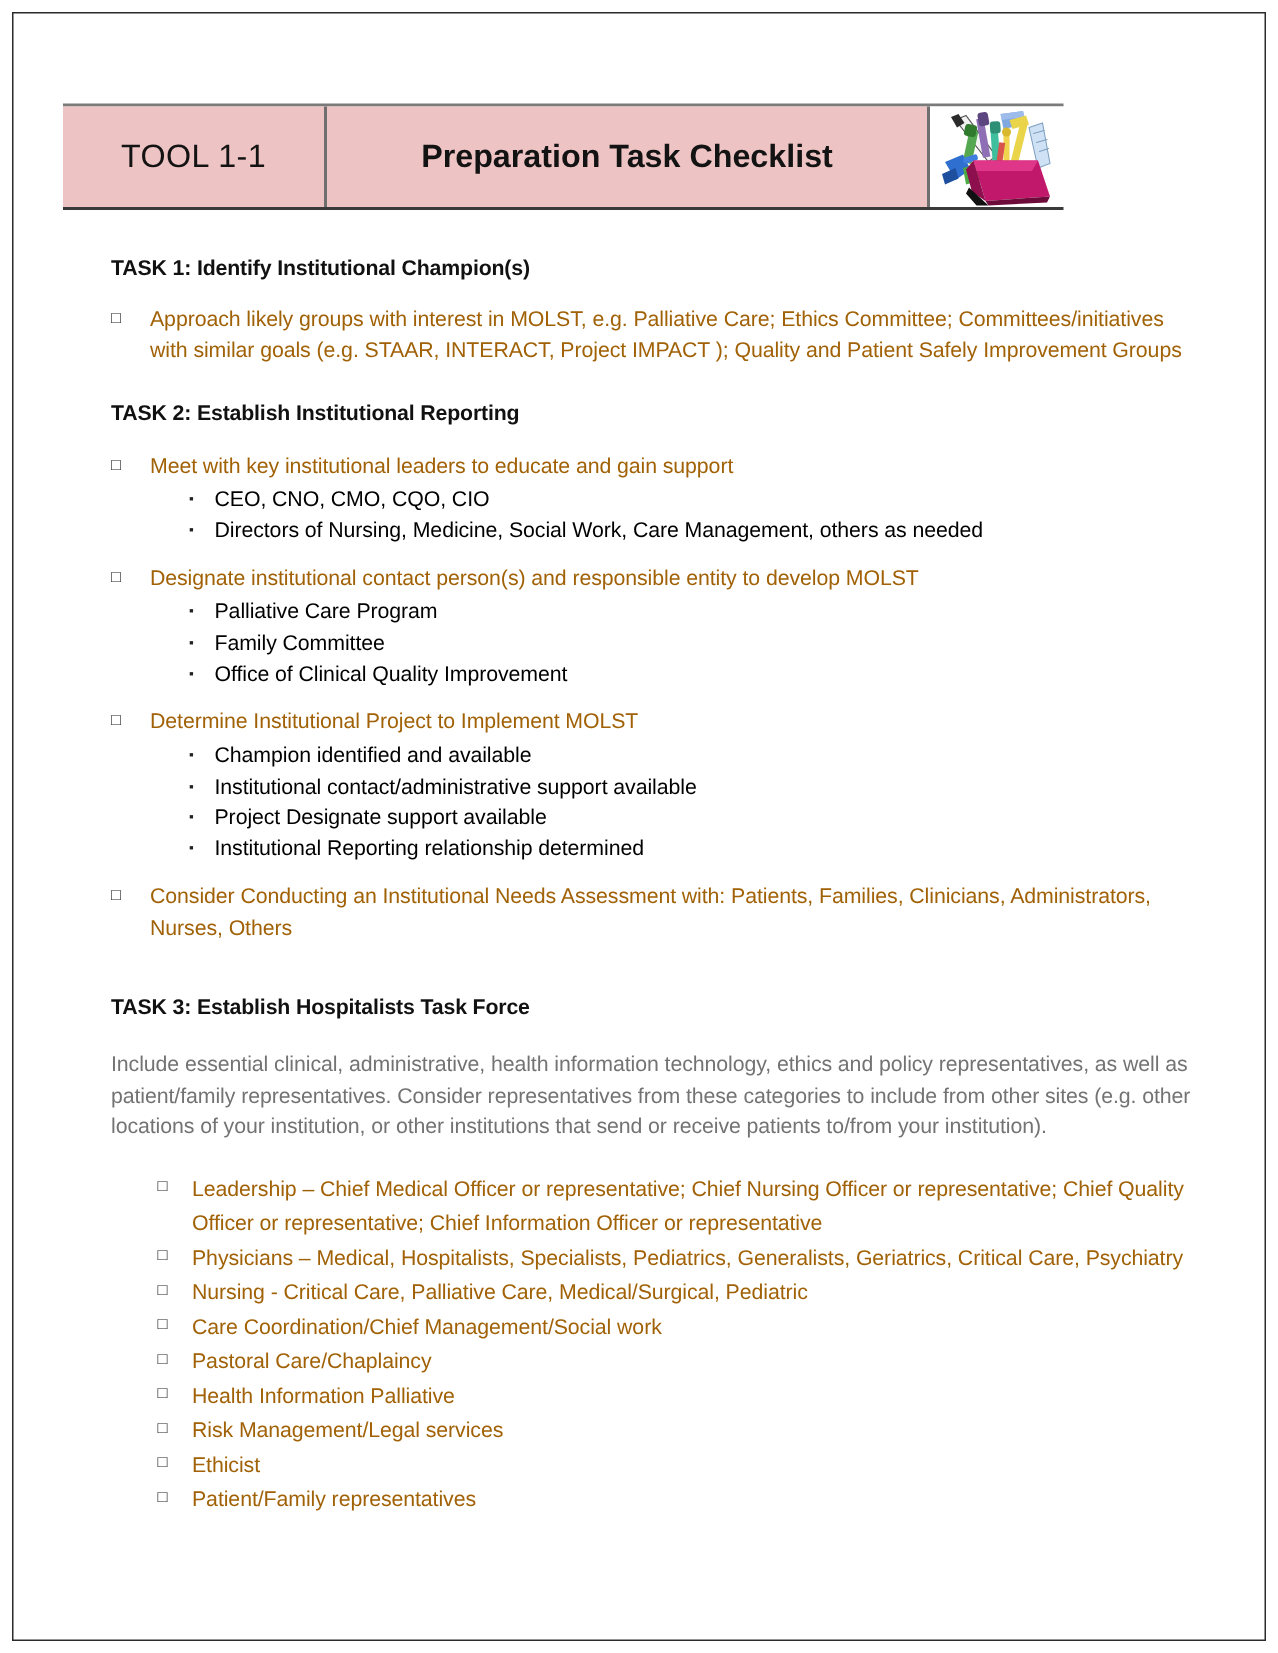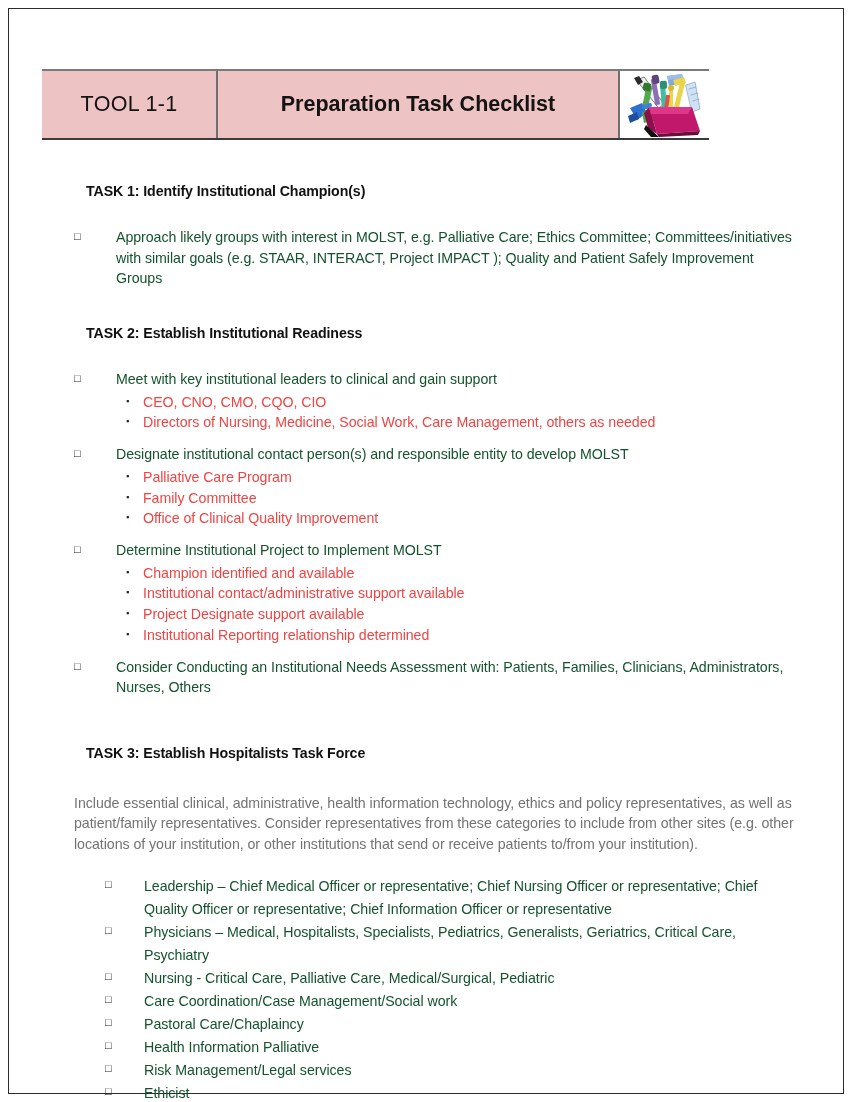--- a/index.html
+++ b/index.html
@@ -87,21 +87,21 @@
   .content {
     position: absolute;
     left: 74px;
     top: 170px;
     width: 725px;
   }
   .task-heading {
     font-weight: bold;
     font-size: 14.2px;
     color: #111111;
-    margin: 12px;
+    margin: 0;
     line-height: 1.28;
     letter-spacing: -0.1px;
   }
   .gap-after-heading { height: 15px; }
   .gap-block { height: 21px; }
   .gap-small { height: 11px; }
 
   
   .cb-row {
     display: flex;
@@ -113,44 +113,43 @@
     flex: 0 0 26px;
     font-size: 11px;
     line-height: 1.62;
     color: #222;
     padding-top: 1px;
   }
   .cb-text {
     flex: 1 1 auto;
     font-size: 14.2px;
     line-height: 1.45;
-    color: #14532d;
+    color: #a16207;
     letter-spacing: -0.05px;
-    margin-left: 16px;
   }
 
   
   .sub-row {
     display: flex;
     align-items: flex-start;
     margin: 0;
     padding-left: 52px;
   }
   .sub-mark {
     width: 17px;
     flex: 0 0 17px;
     font-size: 9px;
     line-height: 2.2;
     color: #222;
   }
   .sub-text {
     flex: 1 1 auto;
     font-size: 14.2px;
     line-height: 1.46;
-    color: #ef4444;
+    color: #000000;
     letter-spacing: -0.05px;
   }
 
   .para {
     font-size: 14.2px;
     line-height: 1.45;
     color: #737373;
     margin: 0;
     letter-spacing: -0.05px;
   }
@@ -241,26 +240,26 @@
     <div class="task-heading">TASK 1:  Identify Institutional Champion(s)</div>
     <div class="gap-after-heading"></div>
 
     <div class="cb-row">
       <span class="cb-mark">□</span>
       <span class="cb-text">Approach likely groups with interest in MOLST, e.g. Palliative Care; Ethics Committee; Committees/initiatives with similar goals (e.g. STAAR, INTERACT, Project IMPACT ); Quality and Patient Safely Improvement Groups</span>
     </div>
 
     <div class="gap-block"></div>
 
-    <div class="task-heading">TASK 2:  Establish Institutional Readiness</div>
+    <div class="task-heading">TASK 2:  Establish Institutional Reporting</div>
     <div class="gap-after-heading"></div>
 
     <div class="cb-row">
       <span class="cb-mark">□</span>
-      <span class="cb-text">Meet with key institutional leaders to clinical and gain support</span>
+      <span class="cb-text">Meet with key institutional leaders to educate and gain support</span>
     </div>
     <div class="sub-row">
       <span class="sub-mark">▪</span>
       <span class="sub-text">CEO, CNO, CMO, CQO, CIO</span>
     </div>
     <div class="sub-row">
       <span class="sub-mark">▪</span>
       <span class="sub-text">Directors of Nursing, Medicine, Social Work, Care Management, others as needed</span>
     </div>
 
@@ -328,21 +327,21 @@
       <div class="cb-row">
         <span class="cb-mark">□</span>
         <span class="cb-text">Physicians – Medical, Hospitalists, Specialists, Pediatrics, Generalists, Geriatrics, Critical Care, Psychiatry</span>
       </div>
       <div class="cb-row">
         <span class="cb-mark">□</span>
         <span class="cb-text">Nursing - Critical Care, Palliative Care, Medical/Surgical, Pediatric</span>
       </div>
       <div class="cb-row">
         <span class="cb-mark">□</span>
-        <span class="cb-text">Care Coordination/Case Management/Social work</span>
+        <span class="cb-text">Care Coordination/Chief Management/Social work</span>
       </div>
       <div class="cb-row">
         <span class="cb-mark">□</span>
         <span class="cb-text">Pastoral Care/Chaplaincy</span>
       </div>
       <div class="cb-row">
         <span class="cb-mark">□</span>
         <span class="cb-text">Health Information Palliative</span>
       </div>
       <div class="cb-row">

